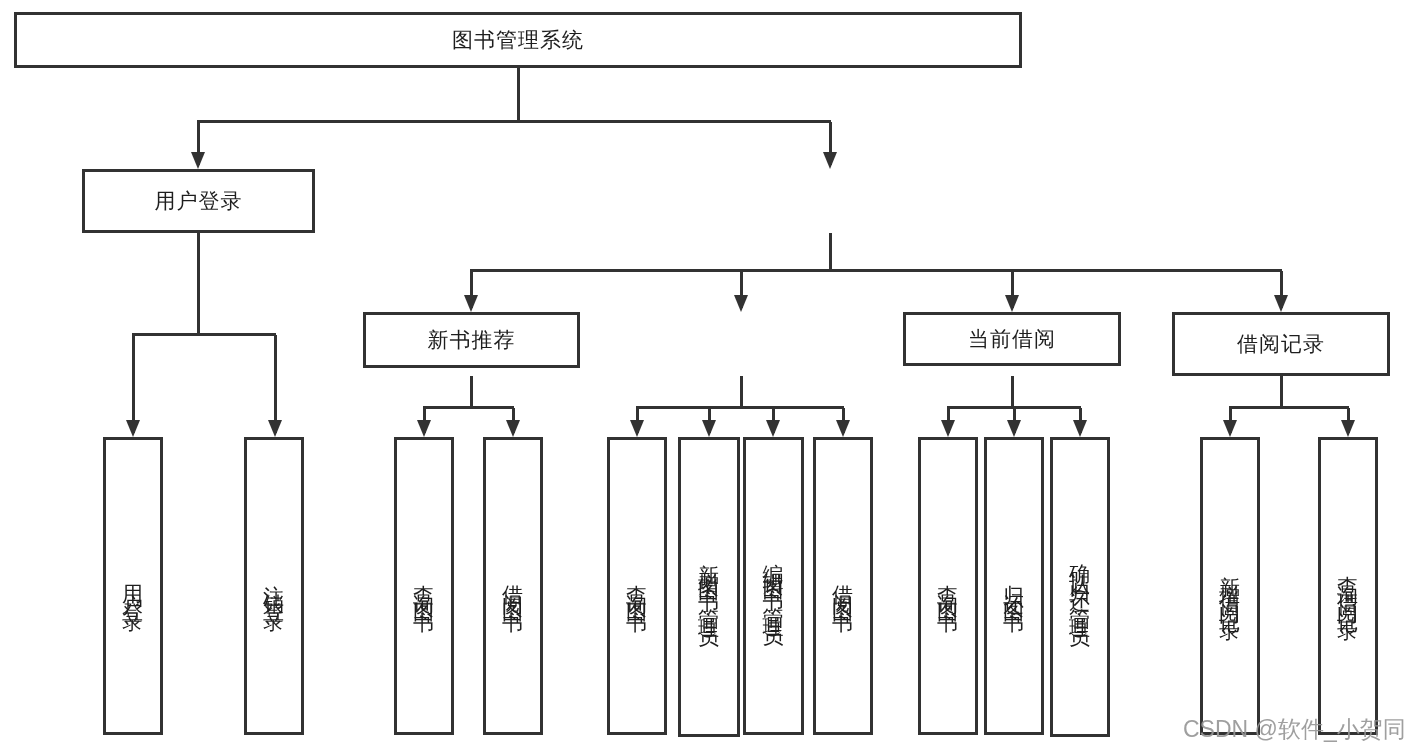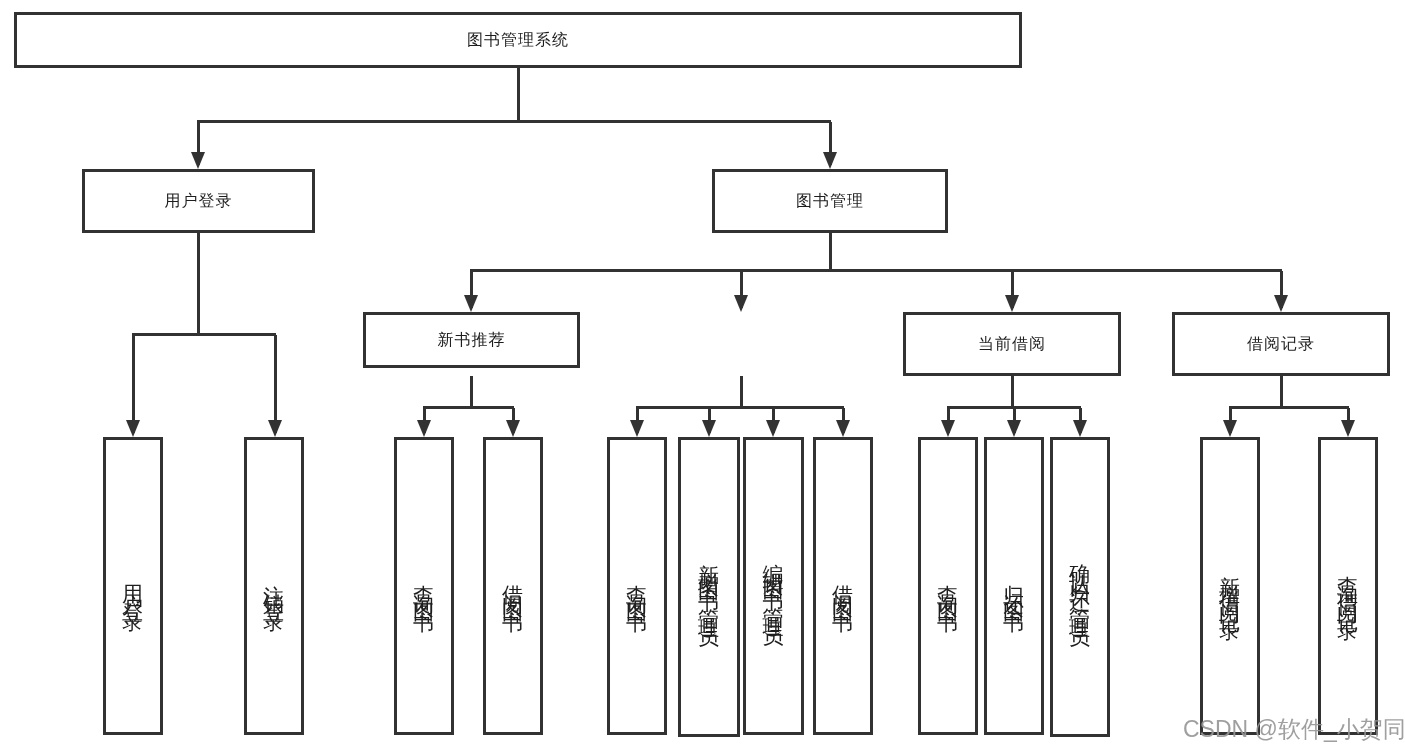--- a/index.html
+++ b/index.html
@@ -19,21 +19,21 @@
     position: absolute;
     box-sizing: border-box;
     border: 3px solid #323232;
     background: #ffffff;
     display: flex;
     align-items: center;
     justify-content: center;
     color: #1e1e1e;
   }
   .hlabel {
-    font-size: 16px;
+    font-size: 21px;
     letter-spacing: 1px;
     white-space: nowrap;
   }
   .vnode {
     writing-mode: vertical-rl;
     text-orientation: mixed;
   }
   .vlabel {
     font-size: 21px;
     letter-spacing: 9px;
@@ -68,28 +68,25 @@
 
 <div id="canvas">
 
   <div class="node" style="left:14px; top:12px; width:1008px; height:56px;">
     <span class="hlabel">图书管理系统</span>
   </div>
 
   <div class="node" style="left:82px; top:169px; width:233px; height:64px;">
     <span class="hlabel">用户登录</span>
   </div>
-  <div class="node" style="left:712px; top:169px; width:236px; height:64px;">
-    <span class="hlabel">图书管理</span>
-  </div>
 
   <div class="node" style="left:363px; top:312px; width:217px; height:56px;">
     <span class="hlabel">新书推荐</span>
   </div>
-  <div class="node" style="left:903px; top:312px; width:218px; height:64px;">
+  <div class="node" style="left:903px; top:312px; width:218px; height:54px;">
     <span class="hlabel">当前借阅</span>
   </div>
   <div class="node" style="left:1172px; top:312px; width:218px; height:64px;">
     <span class="hlabel">借阅记录</span>
   </div>
 
   <div class="node vnode" style="left:103px; top:437px; width:60px; height:298px;">
     <span class="vlabel">用户登录</span>
   </div>
   <div class="node vnode" style="left:244px; top:437px; width:60px; height:298px;">

